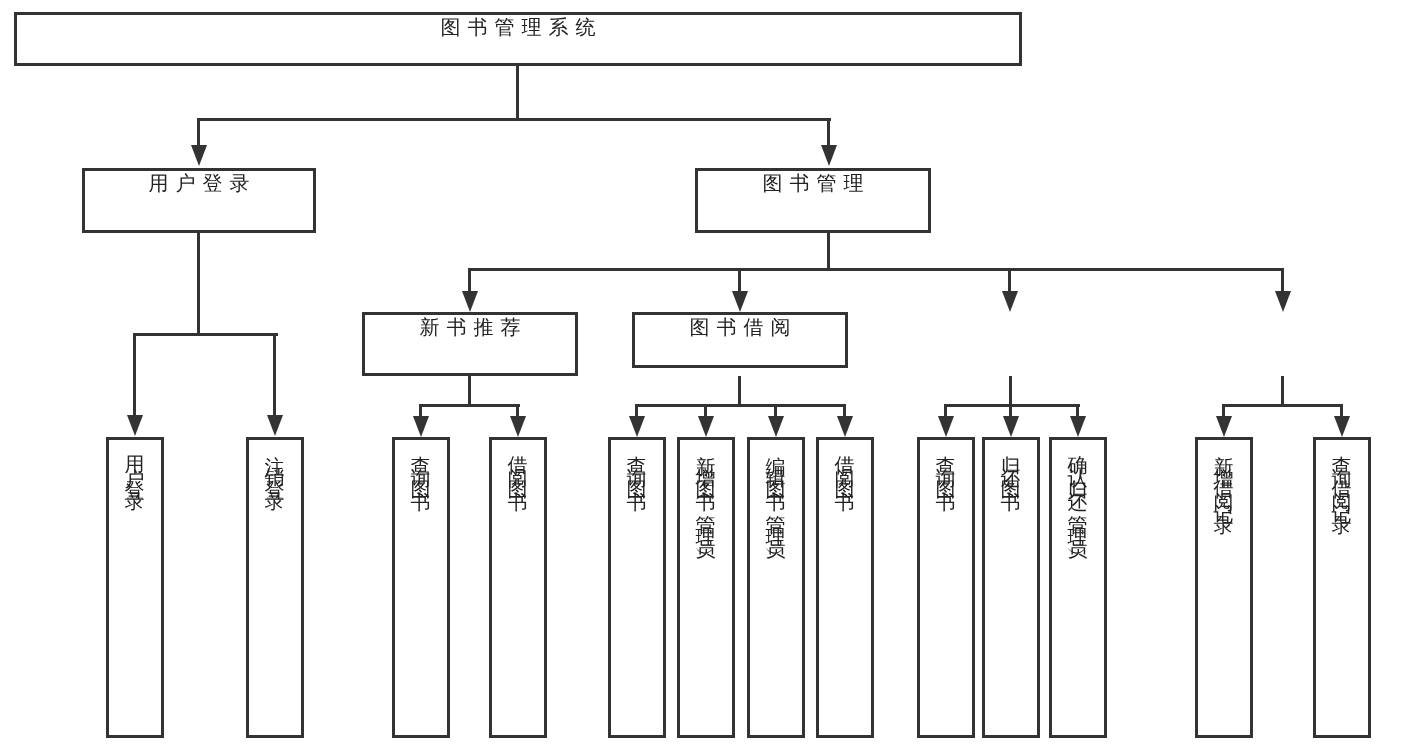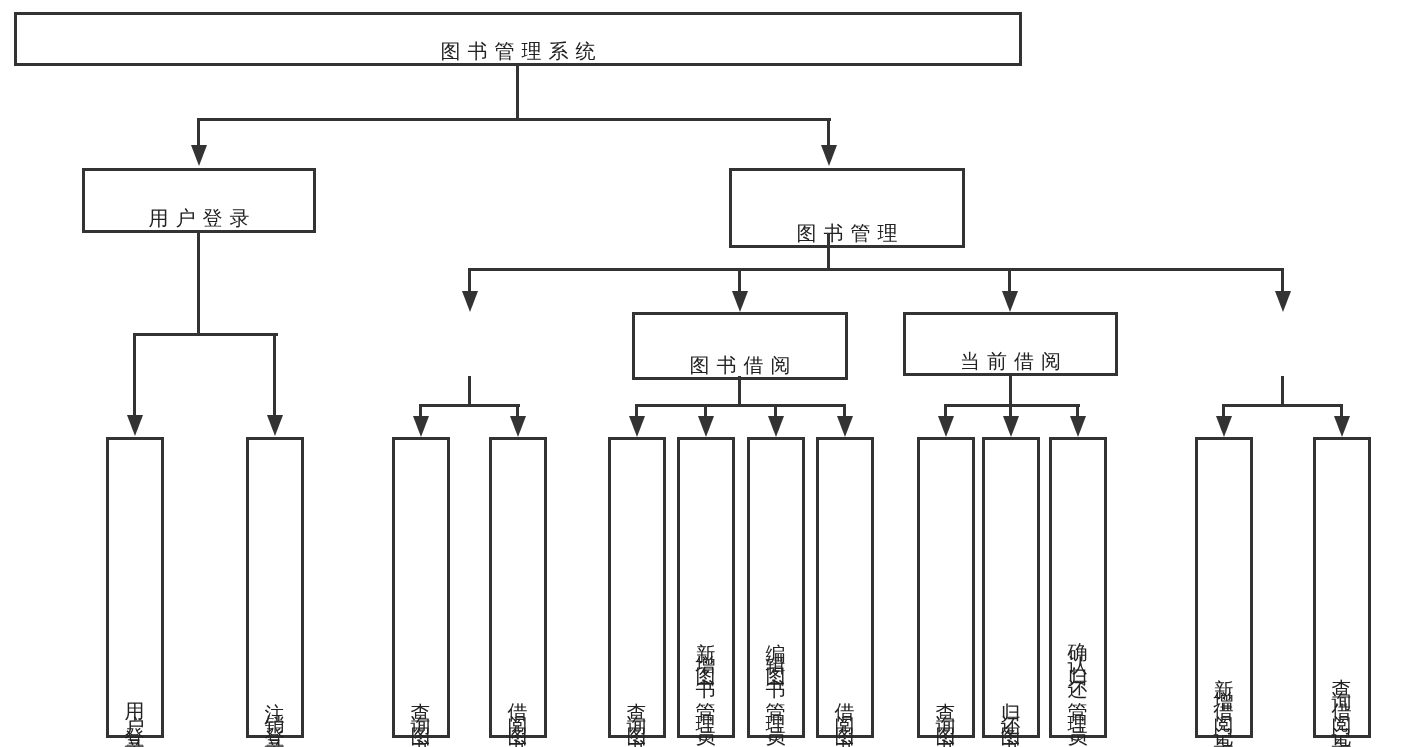--- a/index.html
+++ b/index.html
@@ -15,21 +15,21 @@
     background:var(--background);
     overflow:hidden;
     font-family:"Liberation Sans","DejaVu Sans",sans-serif;
   }
   
   .node{
     position:absolute;
     box-sizing:border-box;
     border:3px solid var(--line);
     background:var(--background);
-    display:flex;align-items:flex-end;justify-content:center;
+    display:flex;align-items:flex-start;justify-content:center;
   }
   .hlabel{
     font-size:20px;
     letter-spacing:7px;
     text-indent:7px;
     color:var(--text);
     white-space:nowrap;
     line-height:1.2;
   }
   .vlabel{
@@ -65,29 +65,29 @@
 
 <div id="stage">
 
   <div class="node" style="left:14px;top:12px;width:1008px;height:54px">
     <span class="hlabel">图书管理系统</span>
   </div>
 
   <div class="node" style="left:82px;top:168px;width:234px;height:65px">
     <span class="hlabel">用户登录</span>
   </div>
-  <div class="node" style="left:729px;top:168px;width:236px;height:80px">
+  <div class="node" style="left:695px;top:168px;width:236px;height:65px">
     <span class="hlabel">图书管理</span>
   </div>
 
-  <div class="node" style="left:632px;top:312px;width:216px;height:68px">
+  <div class="node" style="left:362px;top:312px;width:216px;height:64px">
+    <span class="hlabel">新书推荐</span>
+  </div>
+  <div class="node" style="left:632px;top:312px;width:216px;height:56px">
     <span class="hlabel">图书借阅</span>
-  </div>
-  <div class="node" style="left:903px;top:312px;width:215px;height:64px">
-    <span class="hlabel">当前借阅</span>
   </div>
 
   <div class="node" style="left:106px;top:437px;width:58px;height:301px">
     <span class="vlabel">用户登录</span>
   </div>
   <div class="node" style="left:246px;top:437px;width:58px;height:301px">
     <span class="vlabel">注销登录</span>
   </div>
 
   <div class="node" style="left:392px;top:437px;width:58px;height:301px">

